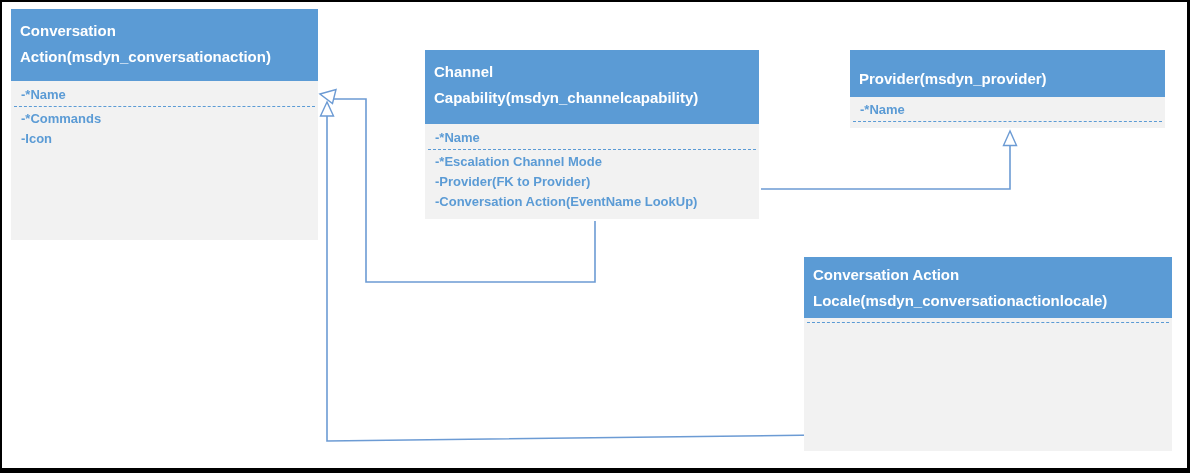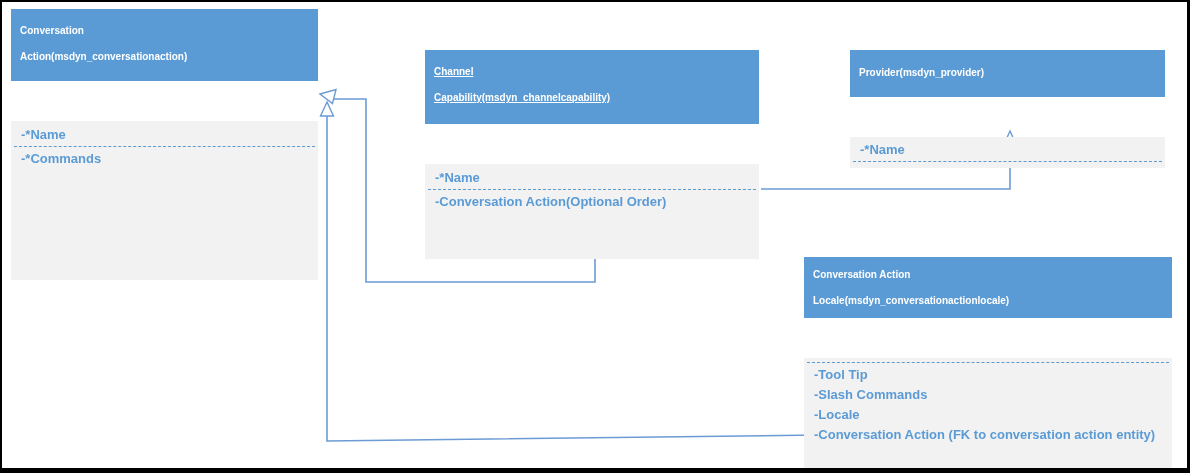--- a/index.html
+++ b/index.html
@@ -10,34 +10,33 @@
     background:#ffffff;
     border:solid #000000;
     border-width:2px 3px 5px 2px;
     overflow:hidden;
   }
   .connectors{position:absolute;left:0;top:0;width:100%;height:100%;z-index:1;}
   .entity{position:absolute;z-index:2;}
   .ehead{
     background:#5B9BD5;
     color:#ffffff;
-    font-size:10px;
+    font-size:15px;
     font-weight:600;
     line-height:26px;
     padding:9px 8px 0 9px;
     white-space:pre-line;
     box-sizing:border-box;
     overflow:hidden;
   }
   .ebody{
     background:#F2F2F2;
     box-sizing:border-box;
     padding-top:3px;
     overflow:hidden;
-    margin-top:40px;
   }
   .attr{
     color:#5B9BD5;
     font-size:13px;
     font-weight:600;
     line-height:20px;
     padding:0 8px 0 10px;
   }
   .keys .attr{line-height:21px;}
   .sep{border-top:1px dashed #5B9BD5;margin:1px 3px 2px 3px;height:0;}
@@ -62,56 +61,53 @@
   <div class="entity" style="left:9px;top:7px;width:307px;">
     <div class="ehead" style="height:72px;">Conversation
 Action(msdyn_conversationaction)</div>
     <div class="ebody" style="height:159px;">
       <div class="keys">
           <div class="attr">-*Name</div>
         </div>
       <div class="sep"></div>
       <div class="flds">
           <div class="attr">-*Commands</div>
+          <div class="attr">-Icon</div>
         </div>
     </div>
   </div>
 
   <div class="entity" style="left:423px;top:48px;width:334px;">
-    <div class="ehead" style="height:74px;text-decoration:underline;">Channel
+    <div class="ehead" style="height:74px;">Channel
 Capability(msdyn_channelcapability)</div>
     <div class="ebody" style="height:95px;">
       <div class="keys">
           <div class="attr">-*Name</div>
         </div>
       <div class="sep"></div>
       <div class="flds">
-          <div class="attr">-Conversation Action(Optional Order)</div>
+          <div class="attr">-*Escalation Channel Mode</div>
+          <div class="attr">-Provider(FK to Provider)</div>
+          <div class="attr">-Conversation Action(EventName LookUp)</div>
         </div>
     </div>
   </div>
 
   <div class="entity" style="left:848px;top:48px;width:315px;">
-    <div class="ehead" style="height:47px;padding-top:10px;">Provider(msdyn_provider)</div>
+    <div class="ehead" style="height:47px;padding-top:16px;">Provider(msdyn_provider)</div>
     <div class="ebody" style="height:31px;padding-top:2px;">
       <div class="keys">
           <div class="attr">-*Name</div>
         </div>
       <div class="sep"></div>
       <div class="flds"></div>
     </div>
   </div>
 
   <div class="entity" style="left:802px;top:255px;width:368px;">
     <div class="ehead" style="height:61px;padding-top:5px;">Conversation Action
 Locale(msdyn_conversationactionlocale)</div>
     <div class="ebody" style="height:133px;">
       <div class="sep"></div>
-      <div class="flds">
-          <div class="attr">-Tool Tip</div>
-          <div class="attr">-Slash Commands</div>
-          <div class="attr">-Locale</div>
-          <div class="attr">-Conversation Action (FK to conversation action entity)</div>
-        </div>
     </div>
   </div>
 
 </div>
 
 </body></html>

